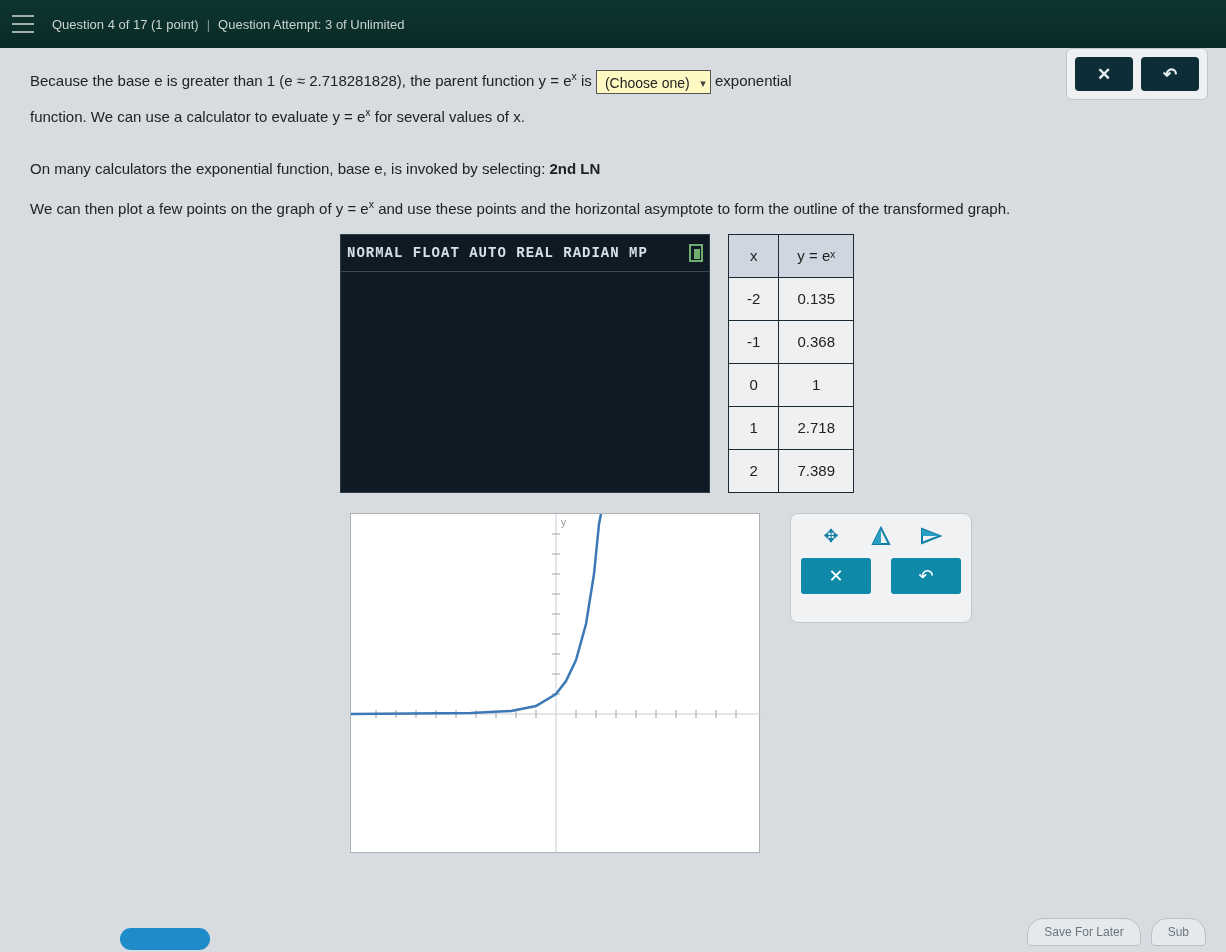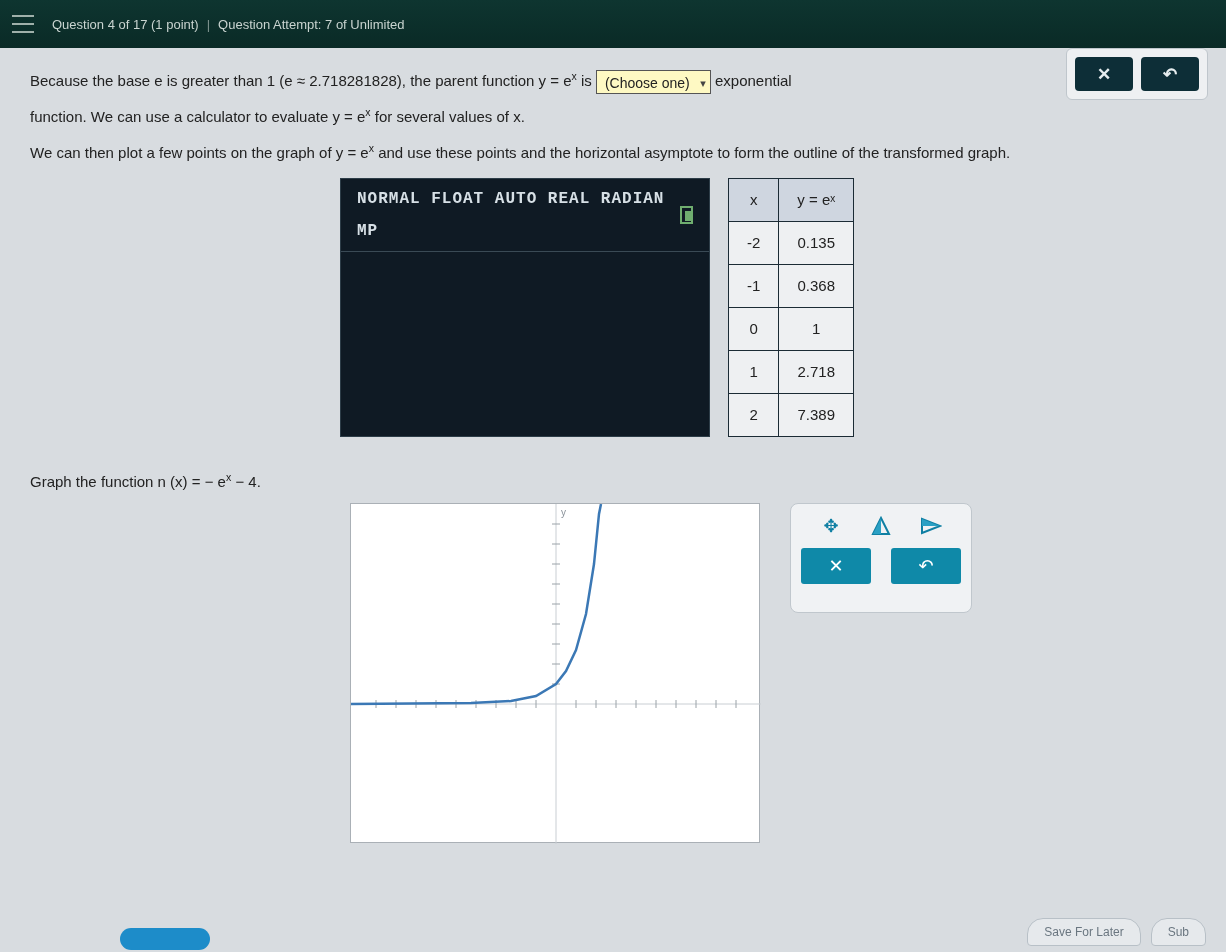--- a/index.html
+++ b/index.html
@@ -64,22 +64,22 @@
   .midrow {
     display:flex; gap:18px; margin: 10px 0 20px 310px;
   }
   .calc {
     width: 370px; background:#0f1a24; color:#d7e0e6;
     font-family: "Courier New", monospace; font-size:14px;
     border:1px solid #2d3d48;
   }
   .calc-header{
     display:flex; justify-content:space-between; align-items:center;
-    padding:4px 16px; border-bottom:1px solid #3a4a55;
-    font-weight:bold; letter-spacing:1px; font-size:16px;
+    padding:4px 6px; border-bottom:1px solid #3a4a55;
+    font-weight:bold; letter-spacing:1px; font-size:14px;
   }
   .calc-batt{
     width:14px;height:18px;border:2px solid #6fae6f;display:inline-block;position:relative;
   }
   .calc-batt::after{content:"";position:absolute;left:3px;top:3px;width:6px;height:10px;background:#6fae6f;}
   .calc-body{ padding:6px 10px 10px 10px; }
   .calc-row{ padding:2px 0; }
   .calc-expr{ font-style:italic; }
   .calc-val{ text-align:right; border-bottom:1px dotted #5b6a74; padding-bottom:2px;}
   .calc-cursor{ width:8px; height:14px; background:#cdd6dc; display:inline-block; margin-top:6px;}
@@ -133,21 +133,21 @@
 <body>
 
 <div class="topbar">
   <div class="menu-icon">
       <span></span>
       <span></span>
       <span></span>
     </div>
   <span>Question 4 of 17 (1 point)</span>
   <span class="sep">|</span>
-  <span>Question Attempt: 7 of Unlimited</span>
+  <span>Question Attempt: 3 of Unlimited</span>
 </div>
 
 <div class="top-actions">
   <div class="btn-dark">
       <span>✕</span>
     </div>
   <div class="btn-dark">
       <span>↶</span>
     </div>
 </div>
@@ -159,20 +159,24 @@
     <span> is </span>
     <span class="dropdown"><span>(Choose one)</span></span>
     <span> exponential</span>
   </div>
 
   <div class="line">
     <span>function. We can use a calculator to evaluate y = e</span><sup>x</sup>
     <span> for several values of x.</span>
   </div>
 
+  <div class="line section-gap">
+    <span>On many calculators the exponential function, base e, is invoked by selecting: </span>
+    <b>2nd LN</b>
+  </div>
 
   <div class="line">
     <span>We can then plot a few points on the graph of y = e</span><sup>x</sup>
     <span> and use these points and the horizontal asymptote to form the outline of the transformed graph.</span>
   </div>
 
   <div class="midrow">
     <div class="calc">
       <div class="calc-header">
         <span>NORMAL FLOAT AUTO REAL RADIAN MP</span>
@@ -203,24 +207,20 @@
             <td>2.718</td>
           </tr>
       <tr>
             <td>2</td>
             <td>7.389</td>
           </tr>
     </tbody>
       </table>
   </div>
 
-  <div class="line" style="margin-top:30px;">
-    <span>Graph the function n (x) = − e</span><sup>x</sup>
-    <span> − 4.</span>
-  </div>
 
   <div class="graph-area">
     <div class="graph-box">
       <svg width="410" height="340">
         <g stroke="#c9ced3" stroke-width="1">
           <line x1="0" y1="200" x2="410" y2="200"></line>
           <line x1="205" y1="0" x2="205" y2="340"></line>
         </g>
         <g stroke="#9aa2a8" stroke-width="1">
 

